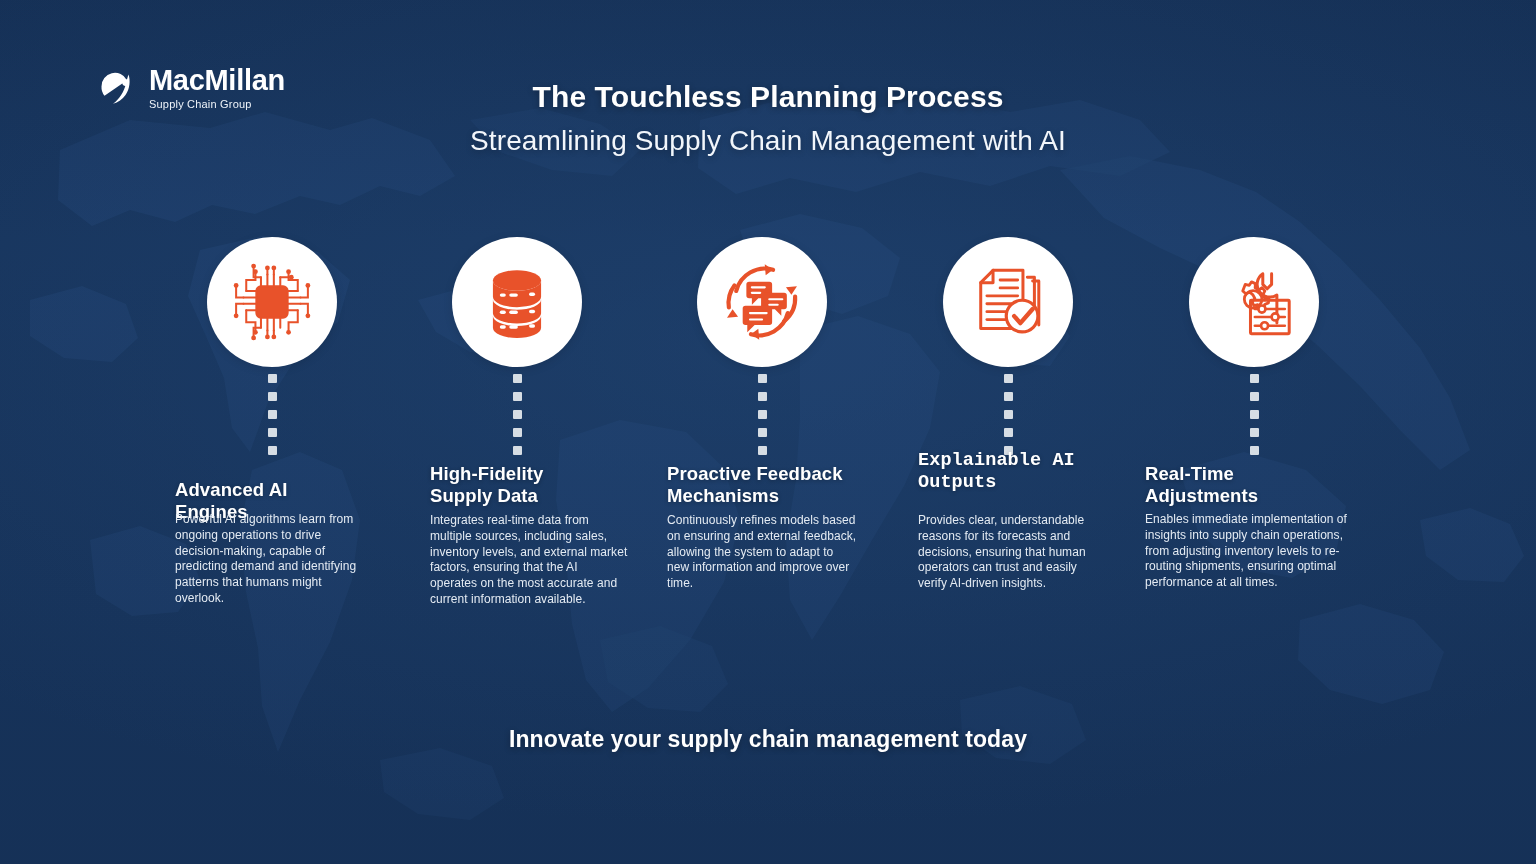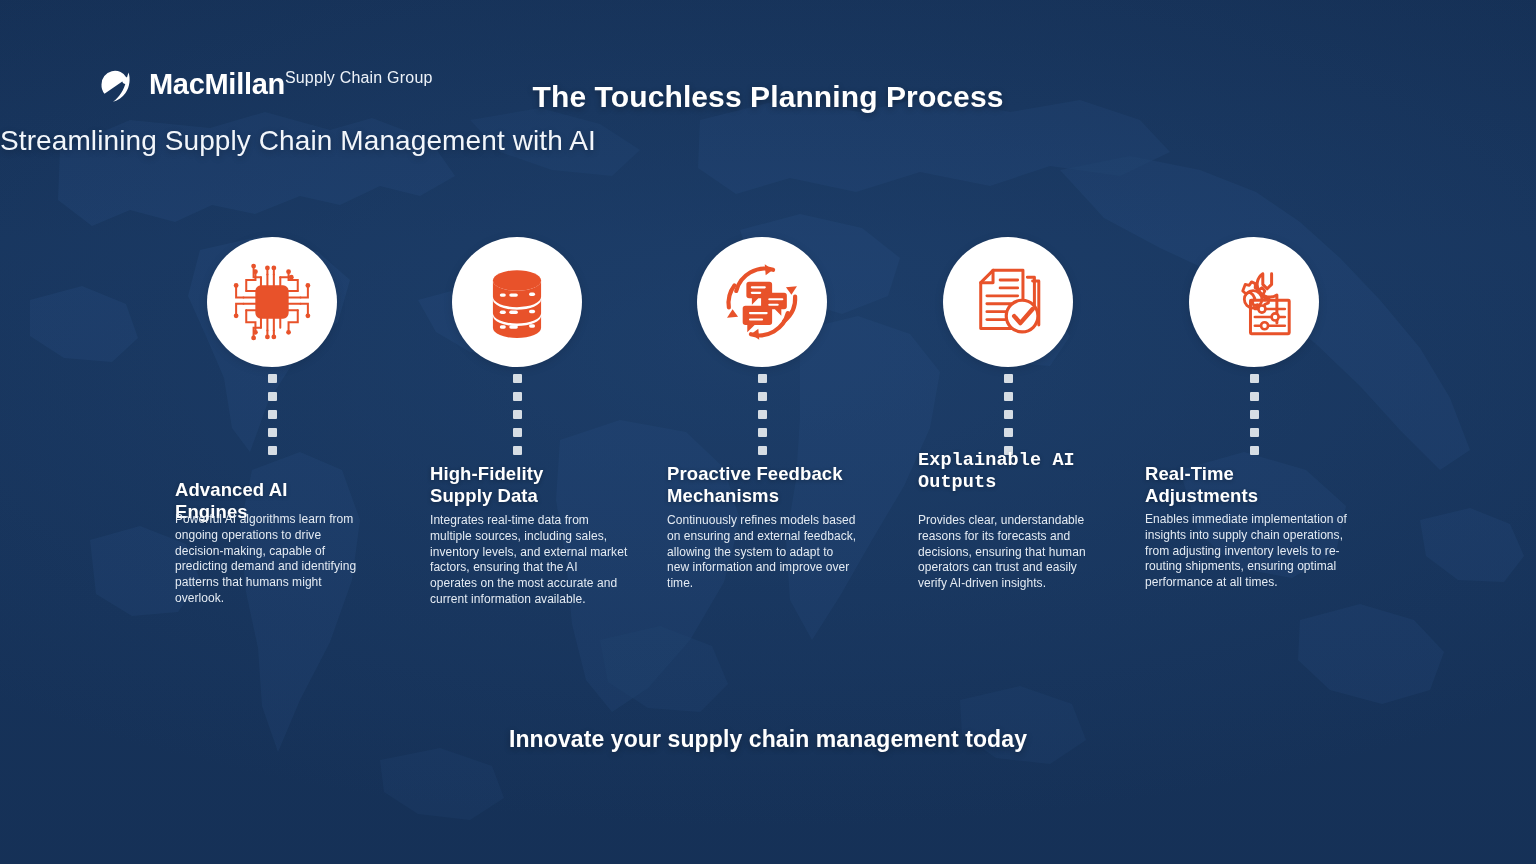--- a/index.html
+++ b/index.html
@@ -17,37 +17,37 @@
   .bg-vignette{
     position:absolute;inset:0;
     background:
       radial-gradient(120% 90% at 50% 40%, rgba(38,77,126,.40) 0%, rgba(23,52,92,0) 62%),
       linear-gradient(180deg, rgba(18,42,76,.35) 0%, rgba(23,52,92,0) 28%, rgba(18,42,76,.30) 100%);
   }
 
   
   .logo{position:absolute;left:97px;top:66px;display:flex;align-items:center;gap:11px;}
   .logo-mark{width:41px;height:41px;position:relative;flex:0 0 auto;}
-  .logo-text{display:flex;flex-direction:row;line-height:1;}
+  .logo-text{display:flex;flex-direction:column;line-height:1;}
   .logo-name{
     color:#ffffff;font-size:29px;font-weight:bold;letter-spacing:-.3px;
     margin-bottom:4px;
   }
   .logo-sub{
-    color:#eef3f9;font-size:16px;font-weight:normal;letter-spacing:.2px;
+    color:#eef3f9;font-size:11px;font-weight:normal;letter-spacing:.2px;
   }
 
   
   .title{
     position:absolute;left:0;right:0;top:80px;text-align:center;
     color:#ffffff;font-size:30px;font-weight:bold;letter-spacing:.1px;
     text-shadow:0 2px 6px rgba(0,0,0,.30);
   }
   .subtitle{
-    position:absolute;left:0;right:0;top:125px;text-align:left;
+    position:absolute;left:0;right:0;top:125px;text-align:center;
     color:#f2f6fb;font-size:28px;font-weight:normal;letter-spacing:.1px;
     text-shadow:0 2px 6px rgba(0,0,0,.25);
   }
 
   
   .cols{position:absolute;left:0;top:0;width:1536px;height:864px;}
   .col{position:absolute;top:0;}
 
   .circle{
     position:absolute;width:130px;height:130px;border-radius:50%;

